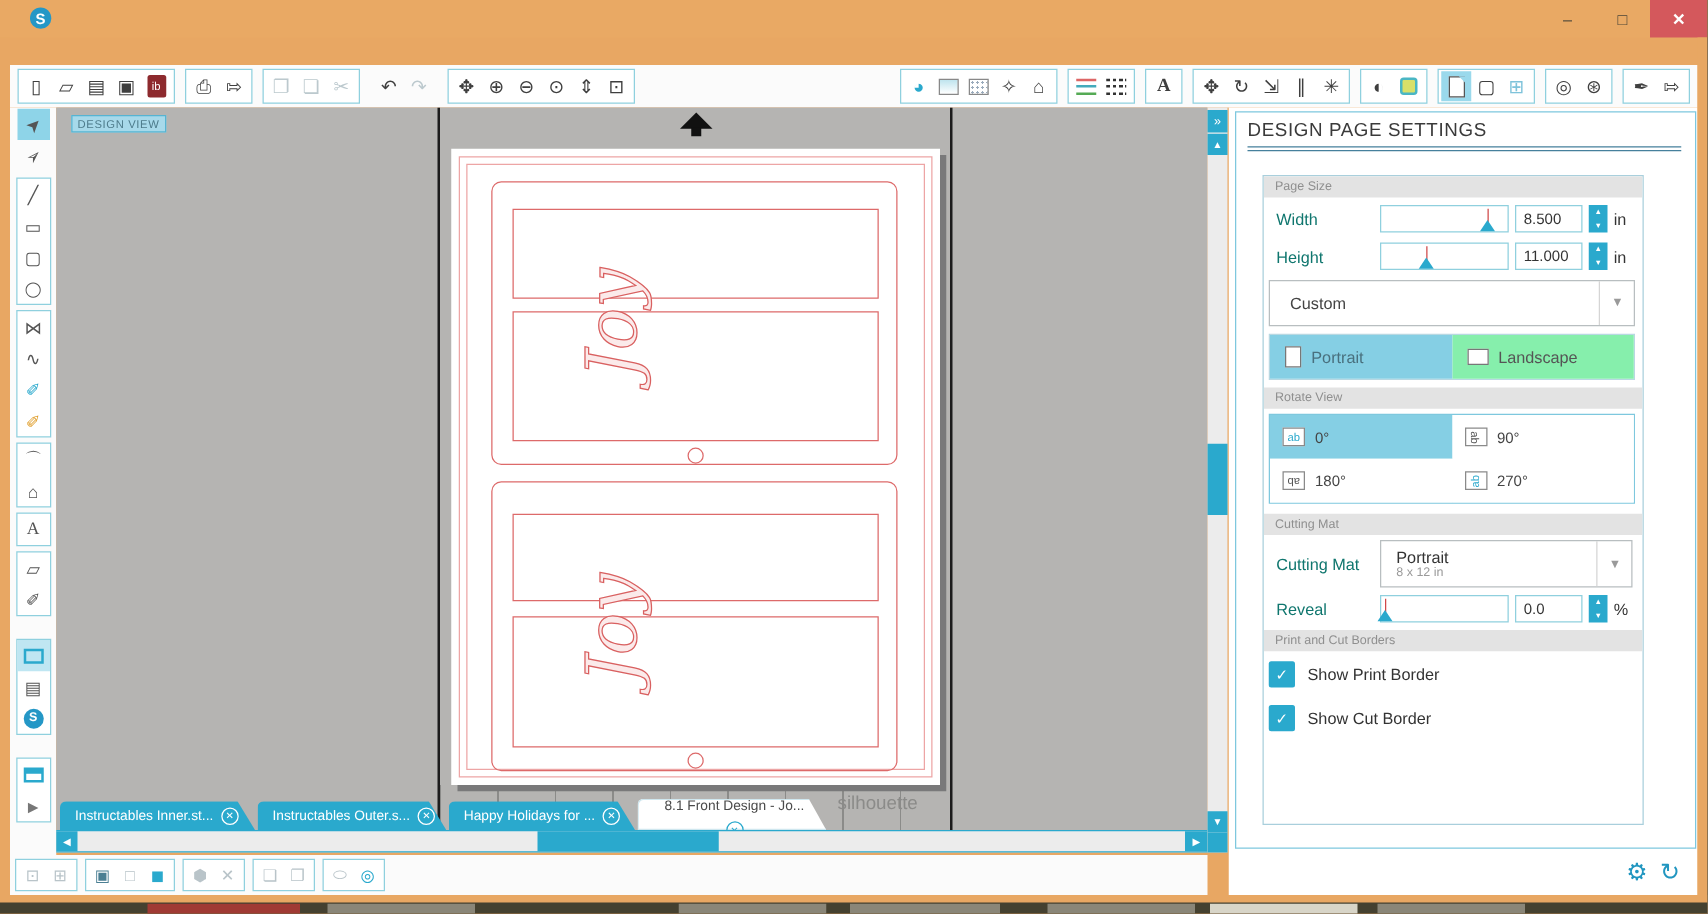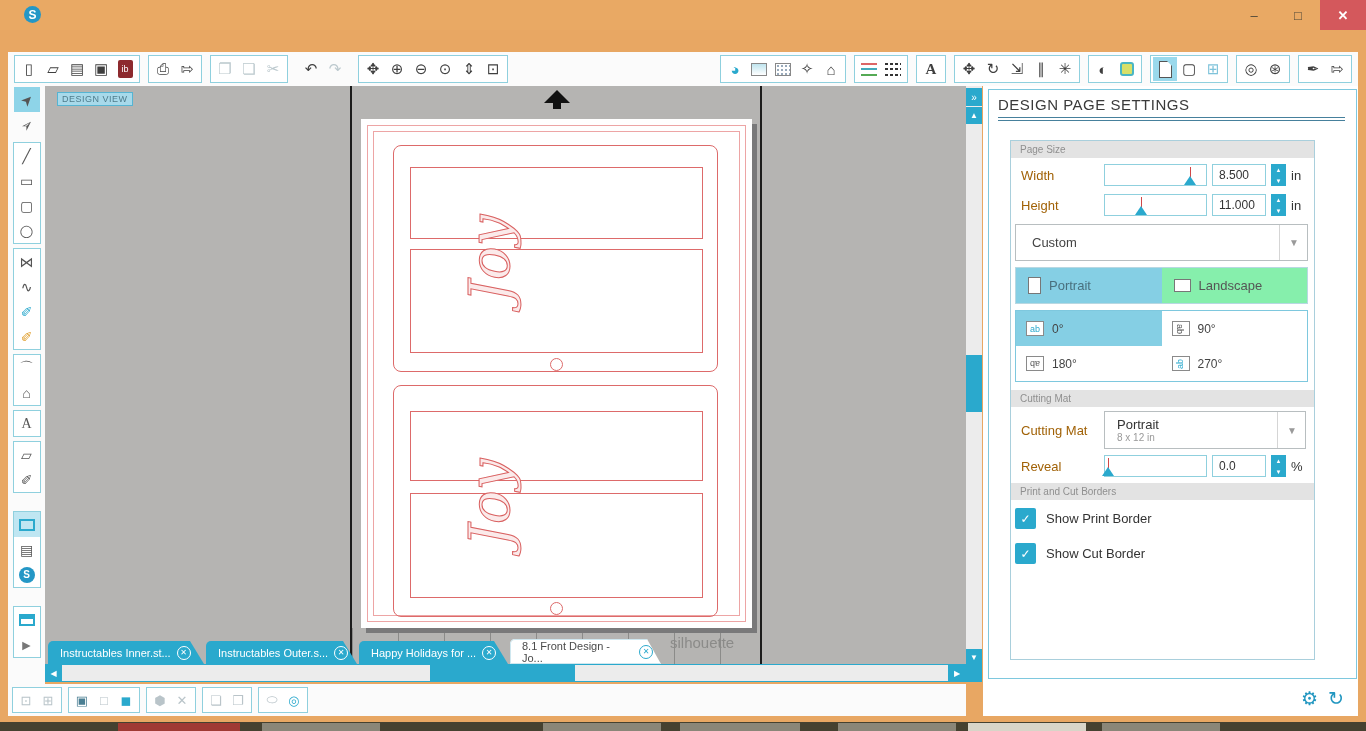--- a/index.html
+++ b/index.html
@@ -73,21 +73,21 @@
   .cborder{position:absolute;inset:12px;border:1px solid #eda5a5;}
   .card{position:absolute;left:32px;width:325px;border:1px solid #dd6a6a;border-radius:8px;}
   .crect{position:absolute;left:16px;width:293px;border:1px solid #dd6a6a;}
   .cnotch{position:absolute;left:156px;width:13px;height:13px;border:1px solid #dd6a6a;border-radius:50%;background:#fff;}
   .joy{position:absolute;left:18px;top:52px;width:155px;height:120px;display:flex;align-items:center;justify-content:center;pointer-events:none;}
   .joy span{display:block;transform:rotate(-90deg);font-family:"DejaVu Serif",serif;font-style:italic;font-size:56px;color:#fbeaea;-webkit-text-stroke:1px #d96060;white-space:nowrap;}
 
   
   .tabs{position:absolute;left:0;top:553px;width:921px;height:25px;}
   .dtab{position:absolute;top:2px;height:23px;background:#2aa9cd;color:#fff;font-size:11px;display:flex;align-items:center;padding:0 8px 0 12px;gap:6px;clip-path:polygon(0 0,calc(100% - 14px) 0,100% 100%,0 100%);border-radius:5px 0 0 0;}
-  .dtab.active{background:#fff;color:#4a4a4a;top:0;height:25px;z-index:2;box-shadow:0 0 0 1px #cfe7ef inset;}
+  .dtab.active{background:#fff;color:#4a4a4a;top:0;height:25px;z-index:2;box-shadow:0 0 0 1px #cfe7ef inset;flex-direction:column;}
   .tclose{width:14px;height:14px;border:1px solid #fff;border-radius:50%;display:flex;align-items:center;justify-content:center;font-size:8px;color:#fff;flex:0 0 auto;}
   .dtab.active .tclose{border-color:#2aa9cd;color:#2aa9cd;}
 
   
   .hscroll{position:absolute;left:45px;top:664px;width:921px;height:18px;background:#ececec;border-top:1px solid #2aa9cd;border-bottom:1px solid #2aa9cd;}
   .vscroll{position:absolute;left:966px;top:86px;width:16px;height:596px;background:#ececec;}
   .sbtn{position:absolute;background:#2aa9cd;color:#fff;display:flex;align-items:center;justify-content:center;font-size:8px;}
   .sthumb{position:absolute;background:#2aa9cd;}
 
   
@@ -99,21 +99,21 @@
   .bg-i.blue{color:#2aa9cd;}
 
   
   .rpanel{position:absolute;left:983px;top:86px;width:375px;height:630px;background:#fff;}
   .rpframe{position:absolute;left:5px;top:3px;width:369px;height:590px;border:1px solid #7ec8de;}
   .rptitle{position:absolute;left:15px;top:10px;font-size:15px;letter-spacing:.5px;color:#3a3a3a;}
   .rpunder{position:absolute;left:15px;top:31px;width:347px;height:4px;border-top:1px solid #46809c;border-bottom:1px solid #46809c;}
   .setbox{position:absolute;left:27px;top:54px;width:305px;height:520px;border:1px solid #a9cfdc;background:#fff;overflow:hidden;}
   .sechead{height:17px;background:#e3e3e3;color:#8f8f8f;font-size:10px;display:flex;align-items:center;padding-left:9px;margin-bottom:4px;}
   .prow{display:flex;align-items:center;height:26px;margin:4px 6px 4px 10px;gap:5px;}
-  .plab{font-size:13px;color:#a16207;width:78px;}
+  .plab{font-size:13px;color:#0f766e;width:78px;}
   .slider{position:relative;width:103px;height:22px;border:1px solid #8fd0de;background:#fff;}
   .stick{position:absolute;top:2px;width:1px;height:11px;background:#d04848;}
   .sptr{position:absolute;bottom:0;width:0;height:0;border-left:6px solid transparent;border-right:6px solid transparent;border-bottom:9px solid #2aa9cd;margin-left:-6px;}
   .vbox{width:54px;height:22px;border:1px solid #8fd0de;font-size:12px;color:#333;display:flex;align-items:center;padding-left:6px;background:#fff;}
   .spin{width:15px;height:22px;background:#2aa9cd;display:flex;flex-direction:column;}
   .spin span{flex:1;display:flex;align-items:center;justify-content:center;color:#fff;font-size:6px;}
   .unit{font-size:13px;color:#333;}
   .drop{position:relative;margin:6px 6px 6px 4px;height:37px;border:1px solid #b8bec0;display:flex;align-items:center;padding-left:16px;font-size:13px;color:#444;background:#fff;}
   .droparr{position:absolute;right:8px;top:0;bottom:0;display:flex;align-items:center;color:#9a9a9a;font-size:10px;border-left:1px solid #d5d5d5;padding-left:9px;}
   .orient{display:flex;margin:4px 6px 6px 4px;height:37px;border:1px solid #b8d8e2;}
@@ -428,20 +428,21 @@
         <div class="ocell sel">
           <span class="picp"></span>
           <span>Portrait</span>
         </div>
         <div class="ocell">
           <span class="picl"></span>
           <span>Landscape</span>
         </div>
       </div>
 
+      <div class="sechead">Rotate View</div>
       <div class="rotbox">
         <div class="rcell sel">
           <span class="abic" data-glyph="ab"></span>
           <span>0°</span>
         </div>
         <div class="rcell">
           <span class="abic gray r90" data-glyph="ab"></span>
           <span>90°</span>
         </div>
         <div class="rcell">

